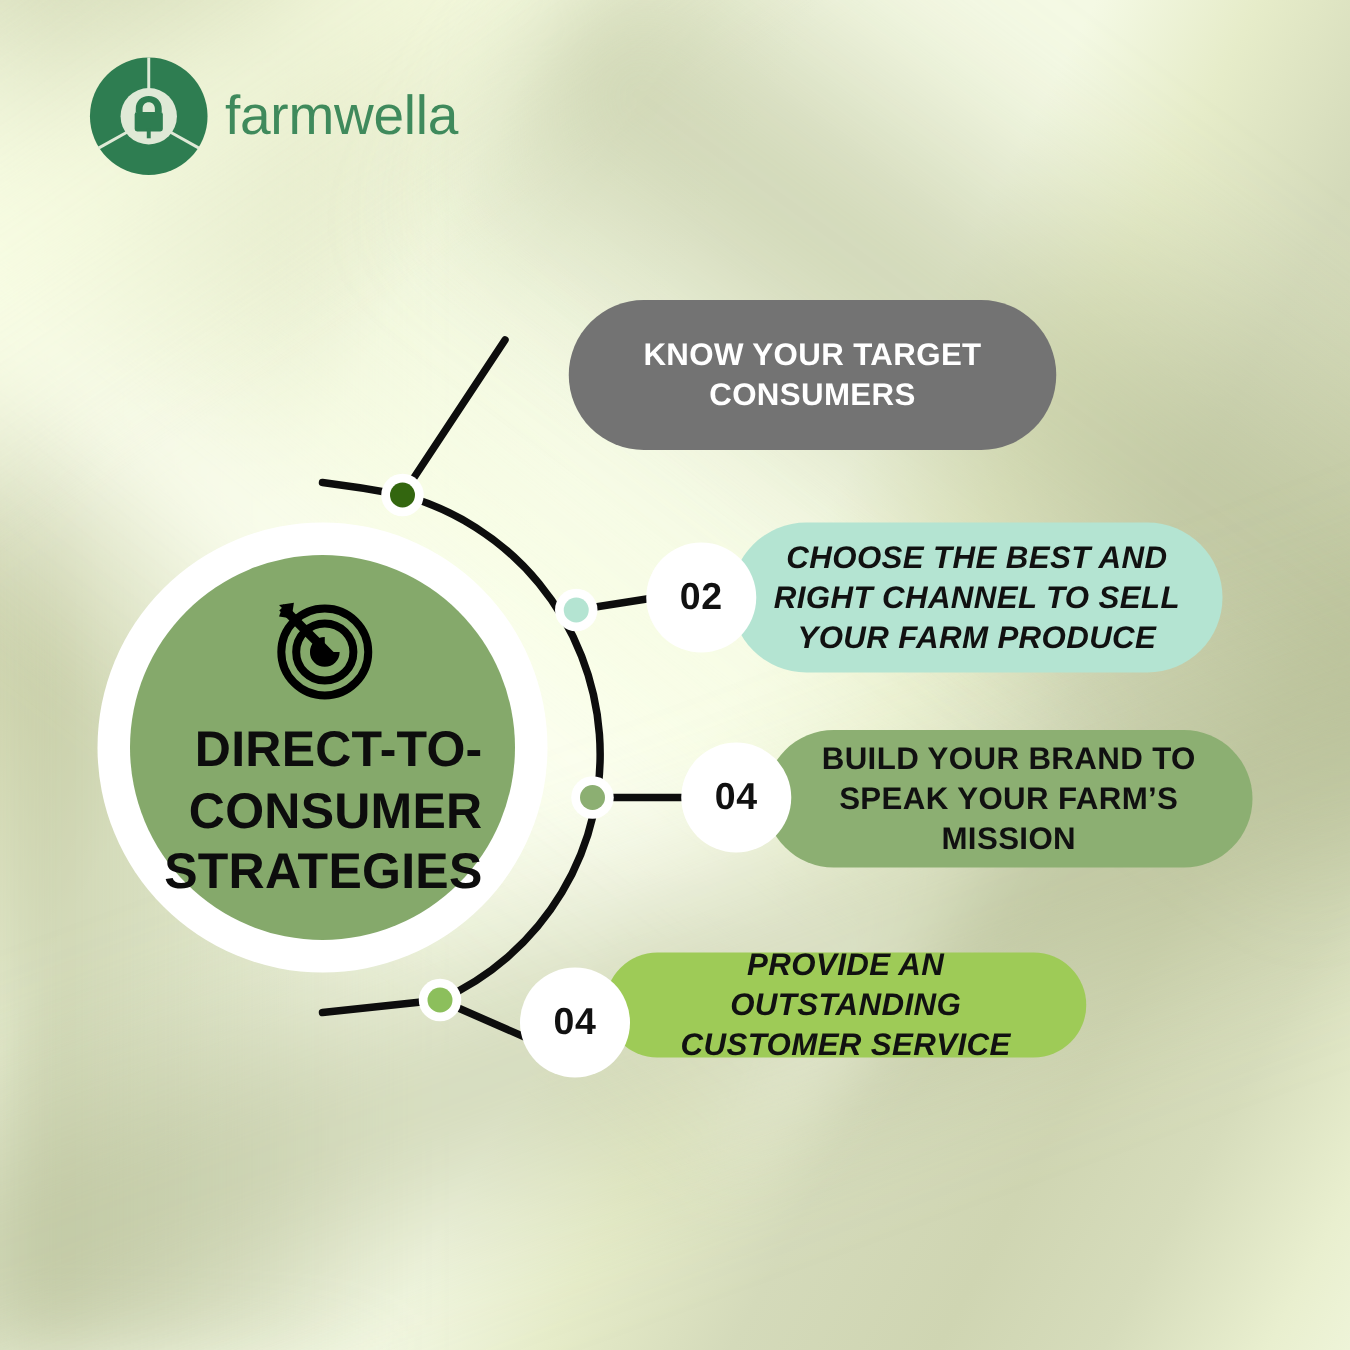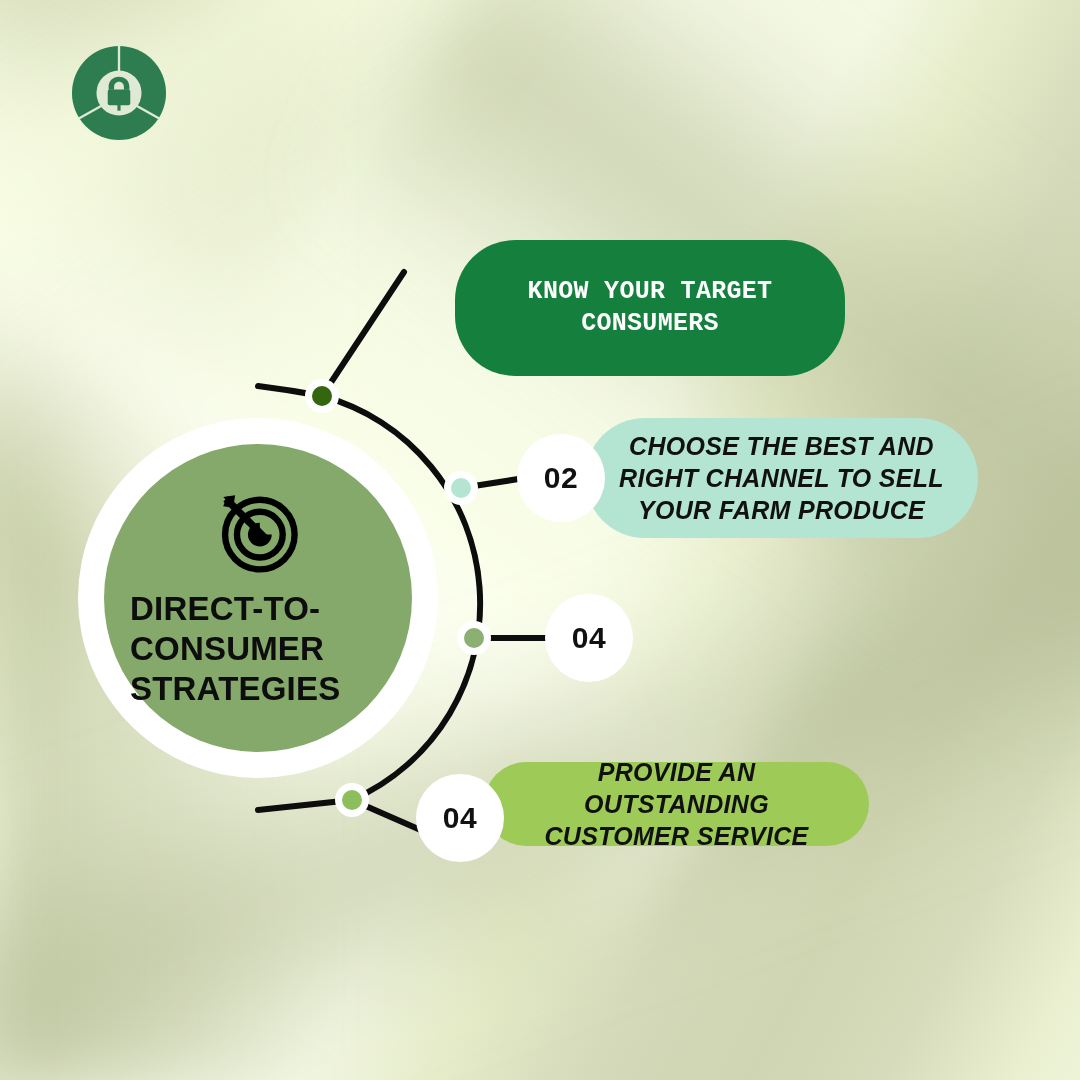--- a/index.html
+++ b/index.html
@@ -153,24 +153,24 @@
     background: #85a96b;
     display: flex;
     flex-direction: column;
     align-items: center;
     justify-content: center;
     padding: 0 26px;
     box-sizing: border-box;
   }
   .hub-icon { width: 92px; height: 86px; display: block; margin-bottom: 16px; }
   .hub-title {
-    font-size: 33px;
+    font-size: 40px;
     font-weight: bold;
     color: #0d0d0d;
-    text-align: left;
+    text-align: right;
     line-height: 1.22;
     letter-spacing: 0.2px;
     text-transform: uppercase;
   }
 
   
   .pill {
     position: absolute;
     display: flex;
     align-items: center;
@@ -219,20 +219,21 @@
       <g stroke="#dfe9d6" stroke-width="2.4" fill="none">
         <line x1="50" y1="2" x2="50" y2="32"></line>
         <line x1="9" y1="76" x2="34" y2="62"></line>
         <line x1="91" y1="76" x2="66" y2="62"></line>
       </g>
       <circle cx="50" cy="50" r="23" fill="#dfe9d6"></circle>
       <path d="M50 33.5c-6.2 0-10.6 4.4-10.6 10.2v3.1h5.6v-3.1c0-2.9 2.2-5.1 5-5.1s5 2.2 5 5.1v3.1h5.6v-3.1c0-5.8-4.4-10.2-10.6-10.2z" fill="#2e7d51"></path>
       <rect x="38.5" y="46.5" width="23" height="16" rx="2" fill="#2e7d51"></rect>
       <rect x="48.4" y="60" width="3.2" height="8" fill="#2e7d51"></rect>
     </svg>
+    <div class="logo-text">farmwella</div>
   </div>
 
   <svg id="wires" viewBox="0 0 1080 1080">
 
     <path d="M 322 396 A 215 215 0 0 1 352 800" fill="none" stroke="#0d0d0d" stroke-width="6" stroke-linecap="round"></path>
 
     <path d="M 258 386 Q 290 390 322 396" fill="none" stroke="#0d0d0d" stroke-width="6" stroke-linecap="round"></path>
     <path d="M 258 810 Q 305 805 352 800" fill="none" stroke="#0d0d0d" stroke-width="6" stroke-linecap="round"></path>
 
     <line x1="322" y1="396" x2="404" y2="272" stroke="#0d0d0d" stroke-width="6" stroke-linecap="round"></line>
@@ -267,29 +268,32 @@
       </g>
       <path d="M52 39 a13 13 0 1 0 13 13 h-13 z" fill="#000000"></path>
       <path d="M16 10 l9 13 l-13 -2 z" fill="#000000"></path>
       <path d="M12 11 l13 -2 l-2 13 z" fill="#000000"></path>
       <path d="M15 13 L58 56" stroke="#000000" stroke-width="8" fill="none"></path>
       <path d="M44 42 l16 16 l-18 1 z" fill="#000000"></path>
     </svg>
     <div class="hub-title">DIRECT-TO-CONSUMER STRATEGIES</div>
   </div>
 
-  <div class="pill" style="left:455px; top:240px; width:390px; height:136px; border-radius:60px; background:#15803d; padding:0 34px;font-family:Liberation Mono, monospace;">
+  <div class="pill" style="left:455px; top:240px; width:390px; height:120px; border-radius:60px; background:#737373; padding:0 34px;">
     <div class="pill-label" style="color:#ffffff;">KNOW YOUR TARGET CONSUMERS</div>
   </div>
 
   <div class="pill" style="left:585px; top:418px; width:393px; height:120px; border-radius:60px; background:#b4e4d2; padding:0 30px;">
     <div class="pill-label" style="color:#111111;font-style:italic;">CHOOSE THE BEST AND RIGHT CHANNEL TO SELL YOUR FARM PRODUCE</div>
   </div>
   <div class="num-badge" style="left:517px; top:434px;">02</div>
 
+  <div class="pill" style="left:612px; top:584px; width:390px; height:110px; border-radius:55px; background:#8caf72; padding:0 18px;">
+    <div class="pill-label" style="color:#111111;">BUILD YOUR BRAND TO SPEAK YOUR FARM’S MISSION</div>
+  </div>
   <div class="num-badge" style="left:545px; top:594px;">04</div>
 
   <div class="pill" style="left:484px; top:762px; width:385px; height:84px; border-radius:55px; background:#9ecb57; padding:16px 26px;font-style:italic;">
     <div class="pill-label" style="color:#111111;">PROVIDE AN OUTSTANDING CUSTOMER SERVICE</div>
   </div>
   <div class="num-badge" style="left:416px; top:774px;">04</div>
 
 </div>
 
 </body></html>

